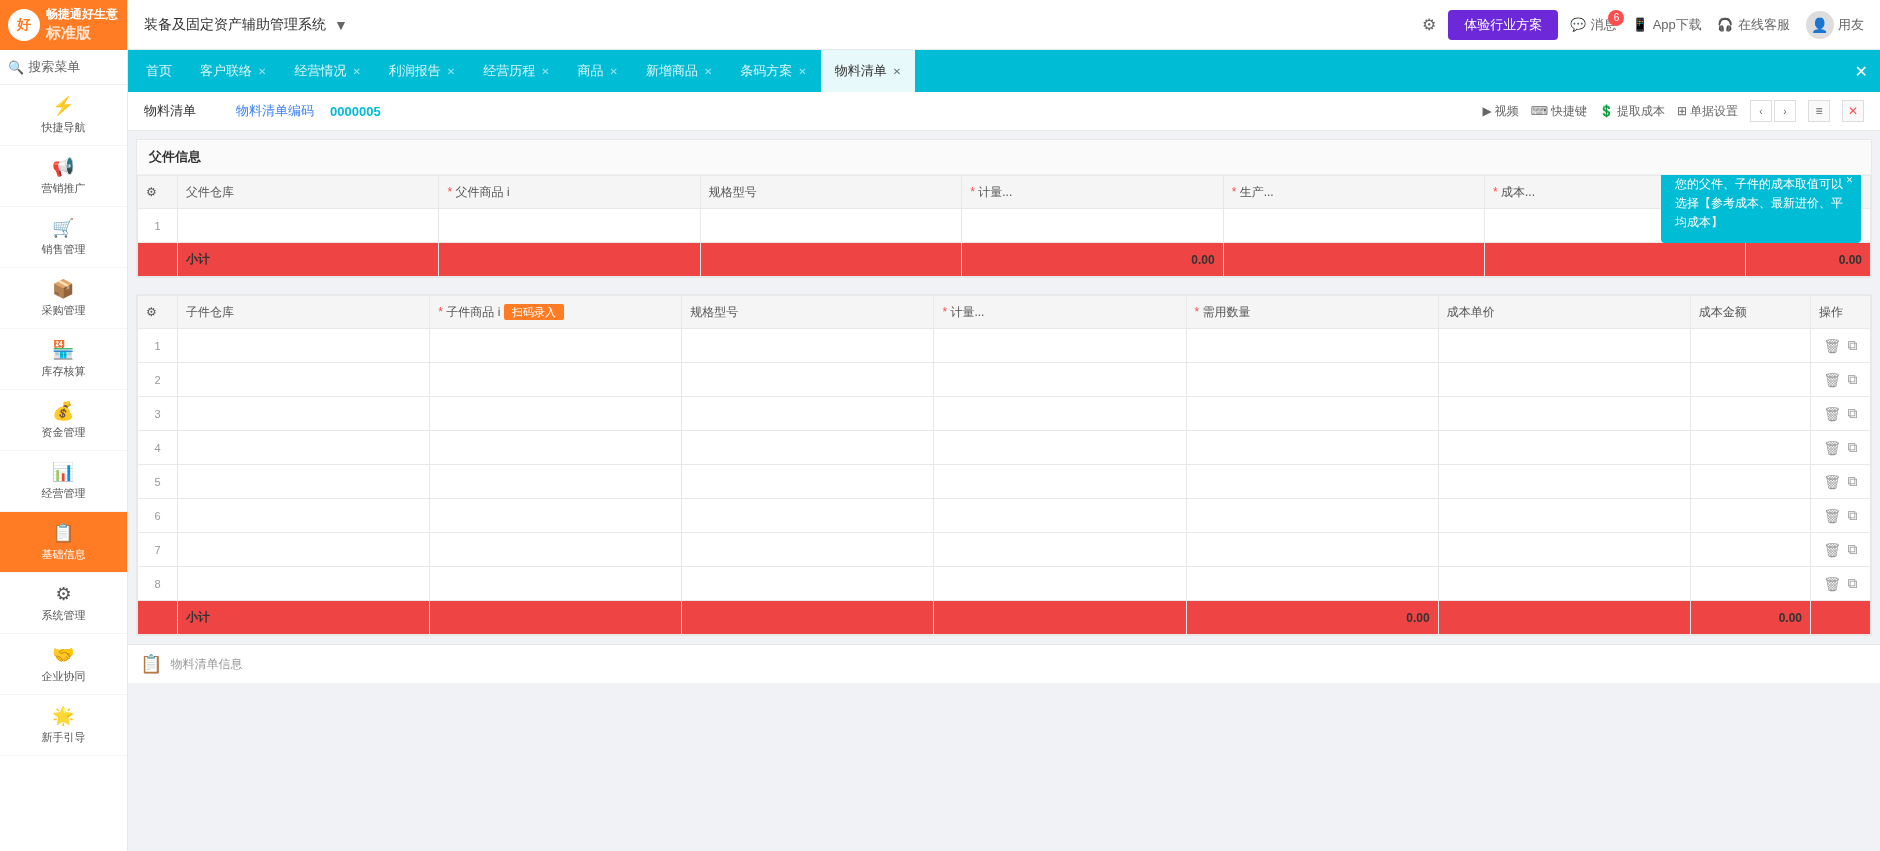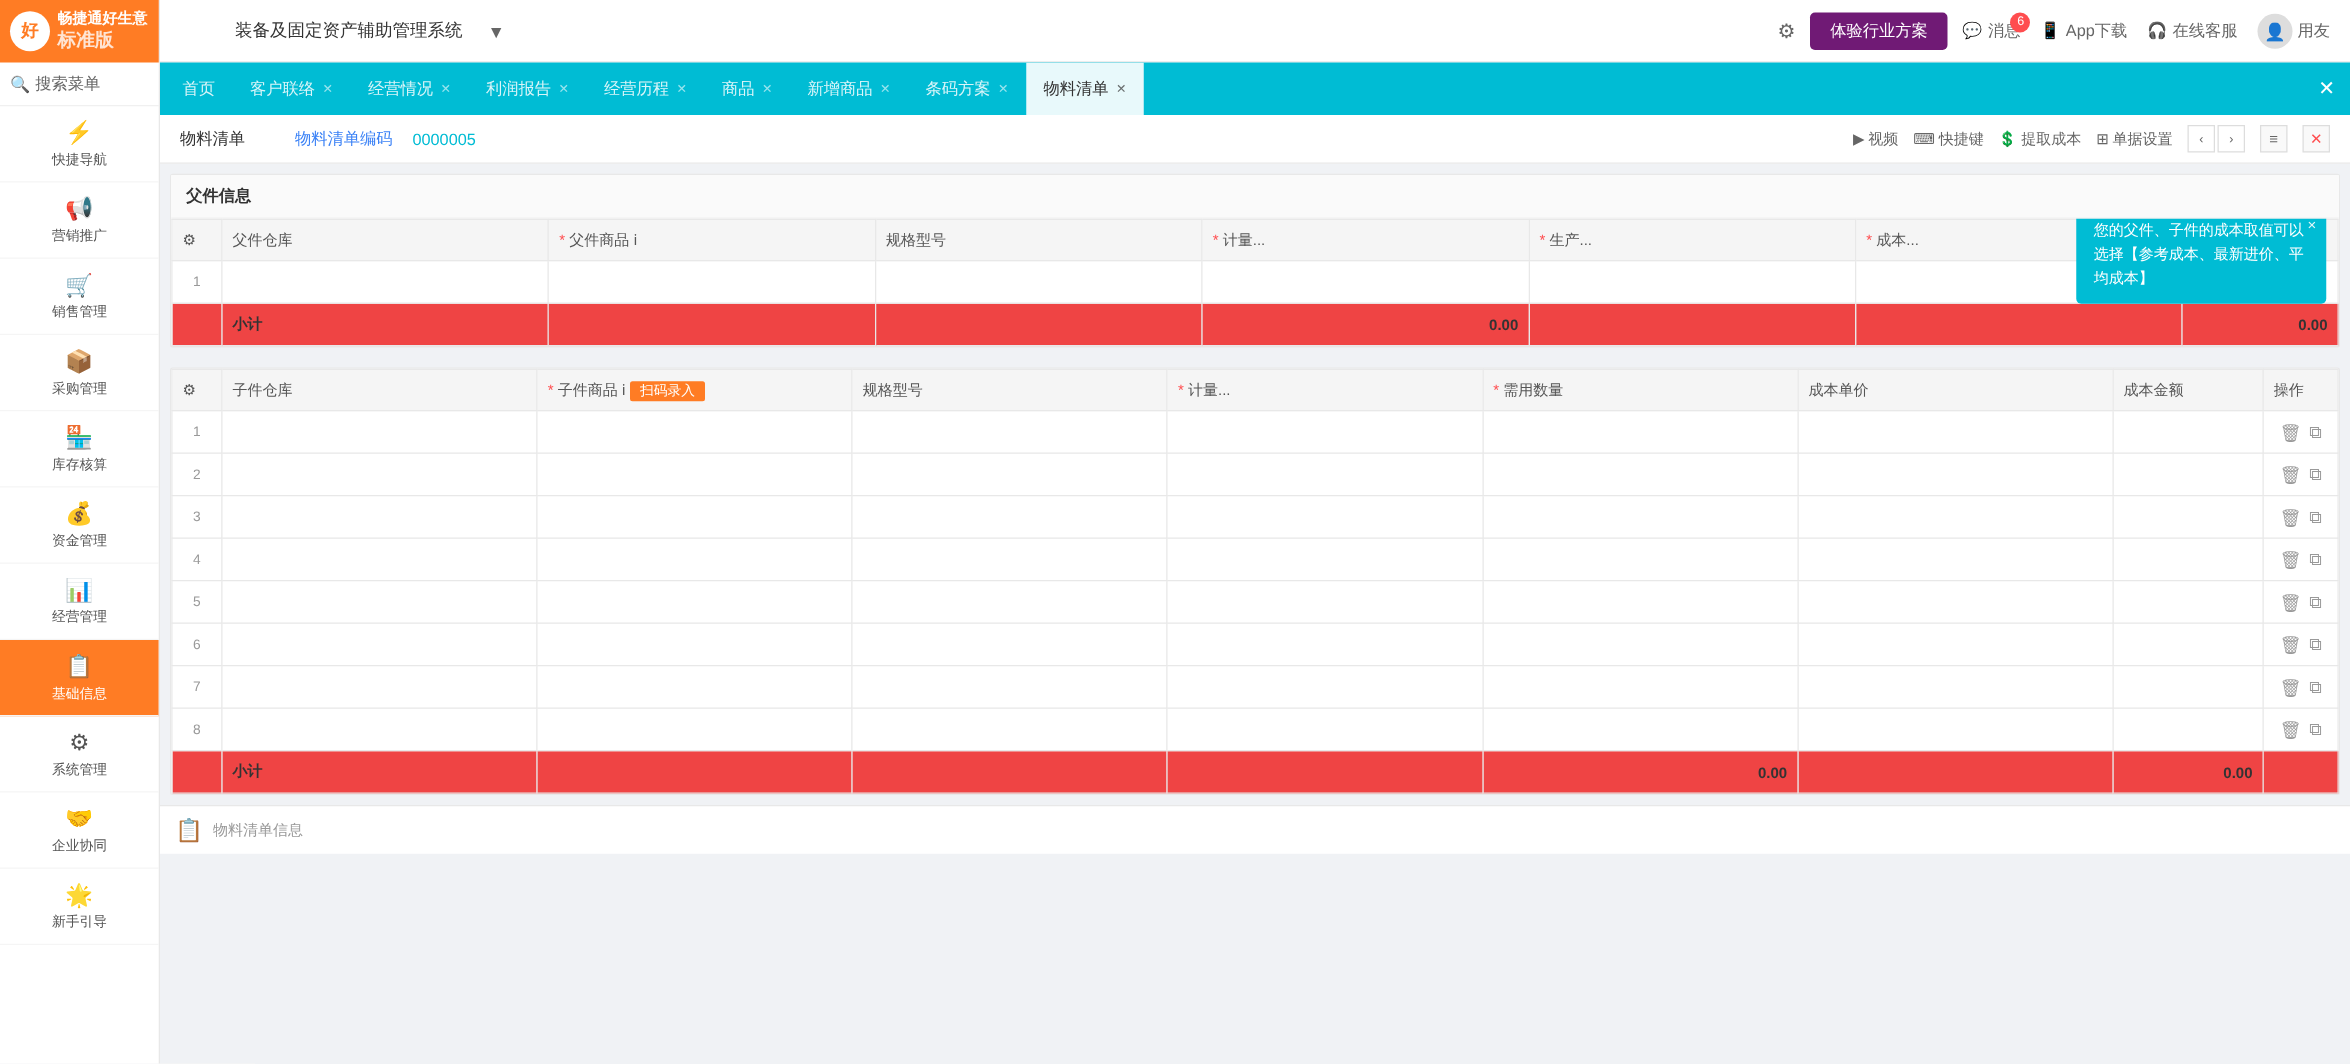--- a/index.html
+++ b/index.html
@@ -67,25 +67,25 @@
     
     .topbar {
       background: #fff;
       height: 50px;
       display: flex;
       align-items: center;
       padding: 0 16px;
       border-bottom: 1px solid #e8e8e8;
       gap: 12px;
     }
-    .topbar-title { font-size: 14px; color: #333; flex: 1; display: flex; align-items: center; gap: 20px; margin-left: 44px; }
+    .topbar-title { font-size: 14px; color: #333; flex: 1; display: flex; align-items: center; gap: 8px; }
     .topbar-dropdown { color: #666; cursor: pointer; }
     .topbar-gear { color: #666; cursor: pointer; font-size: 16px; }
     .topbar-trial {
-      background: #701a75;
+      background: #6d28d9;
       color: white;
       padding: 6px 16px;
       border-radius: 4px;
       cursor: pointer;
       font-size: 13px;
     }
     .topbar-right { display: flex; align-items: center; gap: 16px; color: #666; }
     .topbar-right-item { display: flex; align-items: center; gap: 4px; cursor: pointer; position: relative; }
     .badge {
       background: #ff4d4f;
@@ -154,21 +154,21 @@
       background: #fff;
       padding: 8px 16px;
       display: flex;
       align-items: center;
       gap: 16px;
       border-bottom: 1px solid #e8e8e8;
       flex-shrink: 0;
     }
     .breadcrumb-link { color: #333; font-size: 13px; cursor: pointer; }
     .breadcrumb-sep { color: #ccc; margin: 0 4px; }
-    .doc-number { color: #00bcd4; font-weight: normal; }
+    .doc-number { color: #00bcd4; font-weight: bold; }
     .page-actions { margin-left: auto; display: flex; align-items: center; gap: 12px; color: #666; font-size: 12px; }
     .page-action-item { display: flex; align-items: center; gap: 3px; cursor: pointer; }
     .page-nav { display: flex; gap: 2px; }
     .page-nav-btn { width: 22px; height: 22px; border: 1px solid #ddd; display: flex; align-items: center; justify-content: center; cursor: pointer; color: #666; font-size: 10px; }
     .view-toggle { width: 22px; height: 22px; border: 1px solid #ddd; display: flex; align-items: center; justify-content: center; cursor: pointer; color: #666; background: #f9f9f9; }
 
     
     .section {
       background: #fff;
       margin: 8px;

